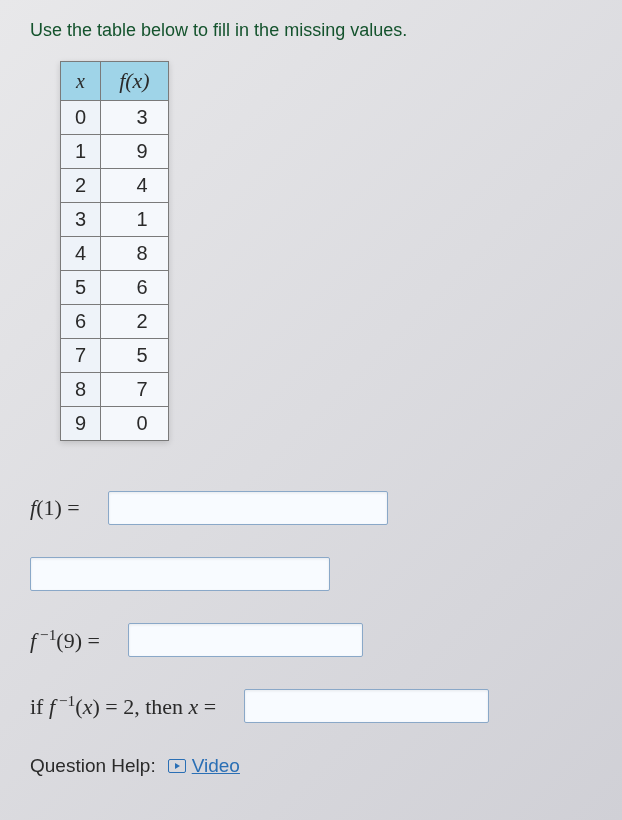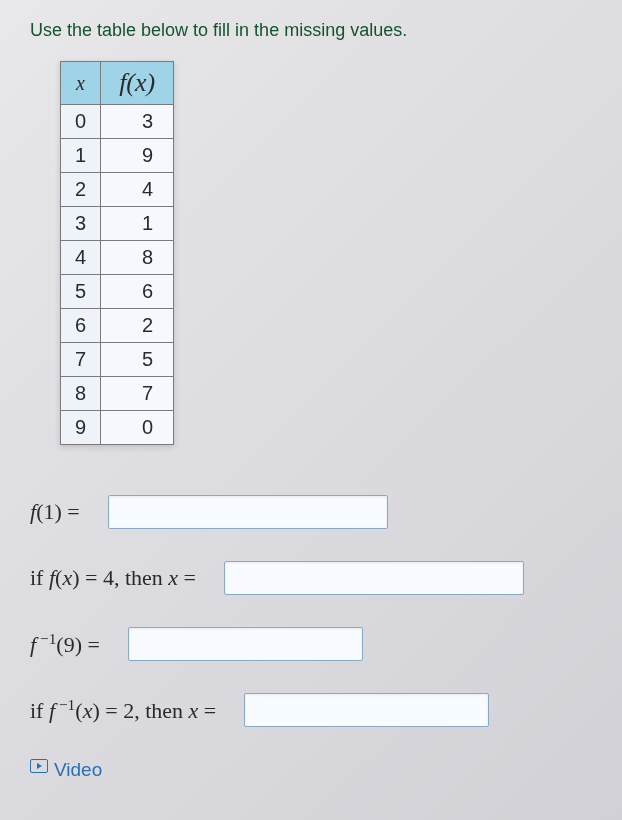--- a/index.html
+++ b/index.html
@@ -32,21 +32,21 @@
       font-family: Arial, sans-serif;
     }
     .fn-table th {
       background: #9fd4e8;
       padding: 6px 14px;
       font-weight: normal;
     }
     .fn-table th.fx-header {
       font-style: italic;
       font-family: 'Times New Roman', serif;
-      font-size: 26px;
+      font-size: 22px;
       padding: 6px 18px;
     }
     .fn-table th.x-header {
       font-style: italic;
       font-family: 'Times New Roman', serif;
       font-size: 20px;
     }
     .fn-table td {
       background: #f5f8fc;
       padding: 5px 14px;
@@ -89,23 +89,24 @@
       font-family: Arial, sans-serif;
       font-size: 19px;
       display: flex;
       align-items: center;
       gap: 12px;
       margin-top: 6px;
     }
     .video-link {
       color: #2a6fb5;
       display: inline-flex;
-      align-items: flex-start;
+      align-items: center;
       gap: 6px;
       cursor: pointer;
+      text-decoration: underline;
     }
     .video-icon {
       display: inline-flex;
       width: 18px;
       height: 14px;
       border: 1.5px solid #2a6fb5;
       border-radius: 2px;
       align-items: center;
       justify-content: center;
     }
@@ -173,32 +174,32 @@
       </tr>
   </tbody>
 </table>
 
 <div class="question-row">
   <span class="label-text"><span class="math-f">f</span>(1) =</span>
   <div class="answer-box w1"></div>
 </div>
 
 <div class="question-row">
-  <span class="label-text">if <span class="math-f">f</span>(<span class="math-x">x</span>) = 4, then <span class="math-x">x</span> =</span>
   <div class="answer-box w2"></div>
 </div>
 
 <div class="question-row">
   <span class="label-text"><span class="math-f">f</span><sup>&nbsp;−1</sup>(9) =</span>
   <div class="answer-box w3"></div>
 </div>
 
 <div class="question-row">
   <span class="label-text">if <span class="math-f">f</span><sup>&nbsp;−1</sup>(<span class="math-x">x</span>) = 2, then <span class="math-x">x</span> =</span>
   <div class="answer-box w4"></div>
 </div>
 
 <div class="help-row">
+  <span>Question Help:</span>
   <span class="video-link">
     <span class="video-icon"></span>
     <span>Video</span>
   </span>
 </div>
 
 </body></html>

